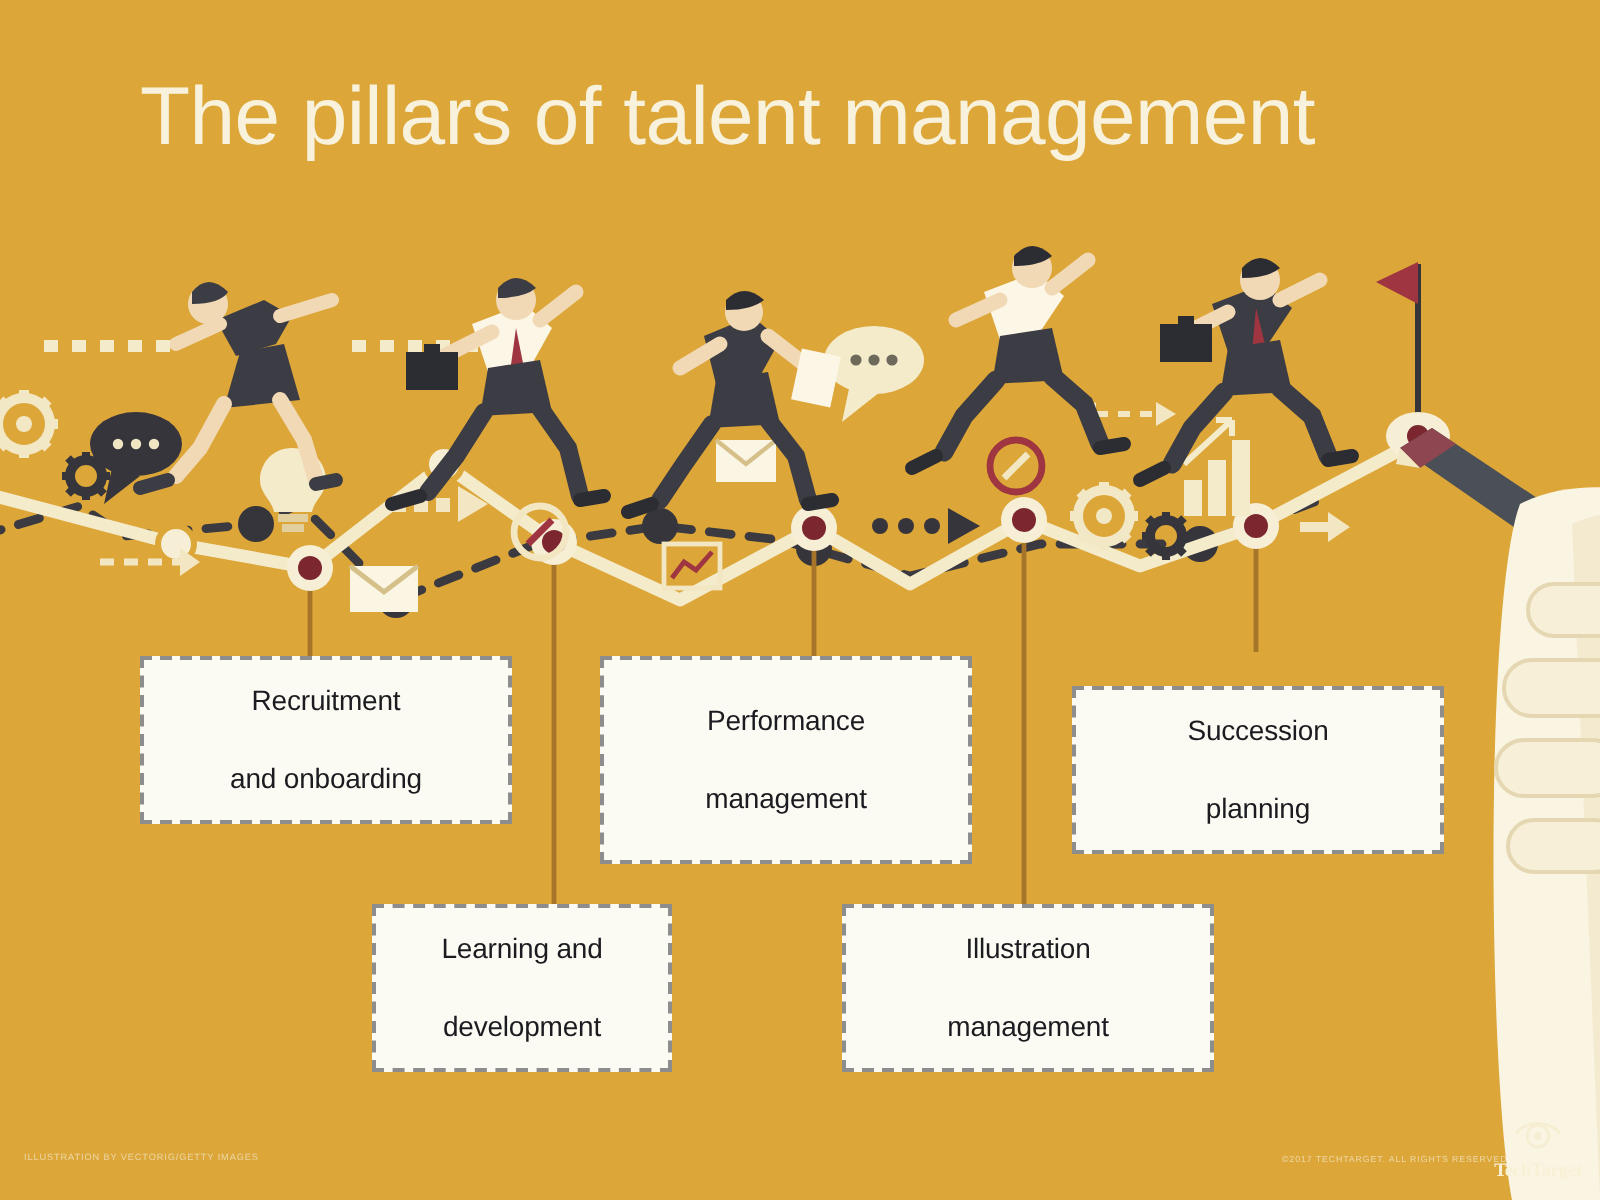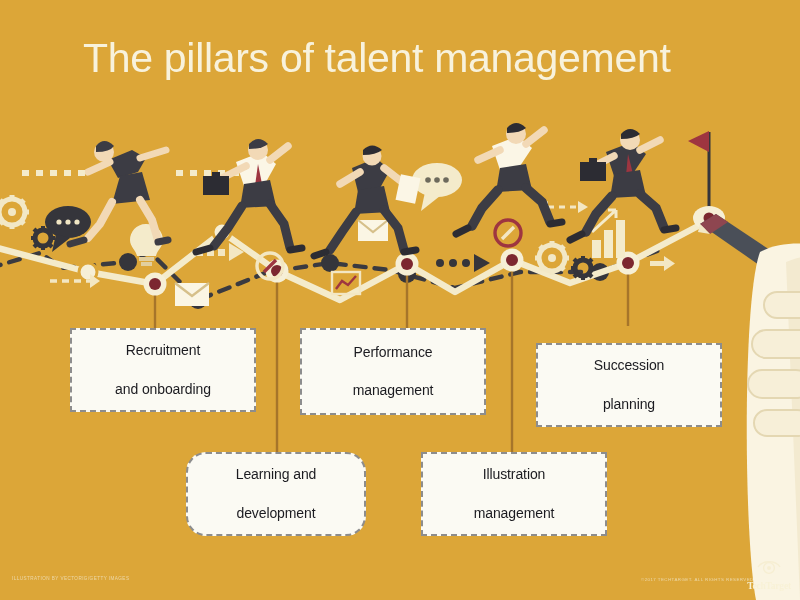--- a/index.html
+++ b/index.html
@@ -8,21 +8,21 @@
   #stage{
     position:relative;
     width:800px; height:600px;
     overflow:hidden;
     background:#DCA638;
     font-family:"Liberation Sans", sans-serif;
   }
   
   #title{
     position:absolute;
-    left:83px; top:35px;
+    left:70px; top:35px;
     font-size:41px;
     font-weight:400;
     letter-spacing:-0.3px;
     color:#F8F2DC;
     white-space:nowrap;
   }
   
   #art{ position:absolute; left:0; top:0; width:800px; height:600px; }
   
   .pillar{
@@ -378,28 +378,28 @@
     </g>
   </svg>
 
   <div class="pillar" style="left: 70px; top: 328px; width: 186px; height: 84px; background: rgb(251, 250, 243); border-color: rgb(141, 141, 141); color: rgb(27, 27, 32);">
     <span>
       <span>Recruitment</span><br>
       <span>and onboarding</span>
     </span>
   </div>
 
-  <div class="pillar" style="left: 186px; top: 452px; width: 180px; height: 84px; background: rgb(251, 250, 243); border-color: rgb(141, 141, 141); color: rgb(27, 27, 32); border-radius: 20px;">
+  <div class="pillar" style="left: 186px; top: 452px; width: 150px; height: 84px; background: rgb(251, 250, 243); border-color: rgb(141, 141, 141); color: rgb(27, 27, 32);">
     <span>
       <span>Learning and</span><br>
       <span>development</span>
     </span>
   </div>
 
-  <div class="pillar" style="left: 300px; top: 328px; width: 186px; height: 87px; background: rgb(251, 250, 243); border-color: rgb(141, 141, 141); color: rgb(27, 27, 32);">
+  <div class="pillar" style="left: 300px; top: 328px; width: 186px; height: 104px; background: rgb(251, 250, 243); border-color: rgb(141, 141, 141); color: rgb(27, 27, 32);">
     <span>
       <span>Performance</span><br>
       <span>management</span>
     </span>
   </div>
 
   <div class="pillar" style="left: 421px; top: 452px; width: 186px; height: 84px; background: rgb(251, 250, 243); border-color: rgb(141, 141, 141); color: rgb(27, 27, 32);">
     <span>
       <span>Illustration</span><br>
       <span>management</span>

